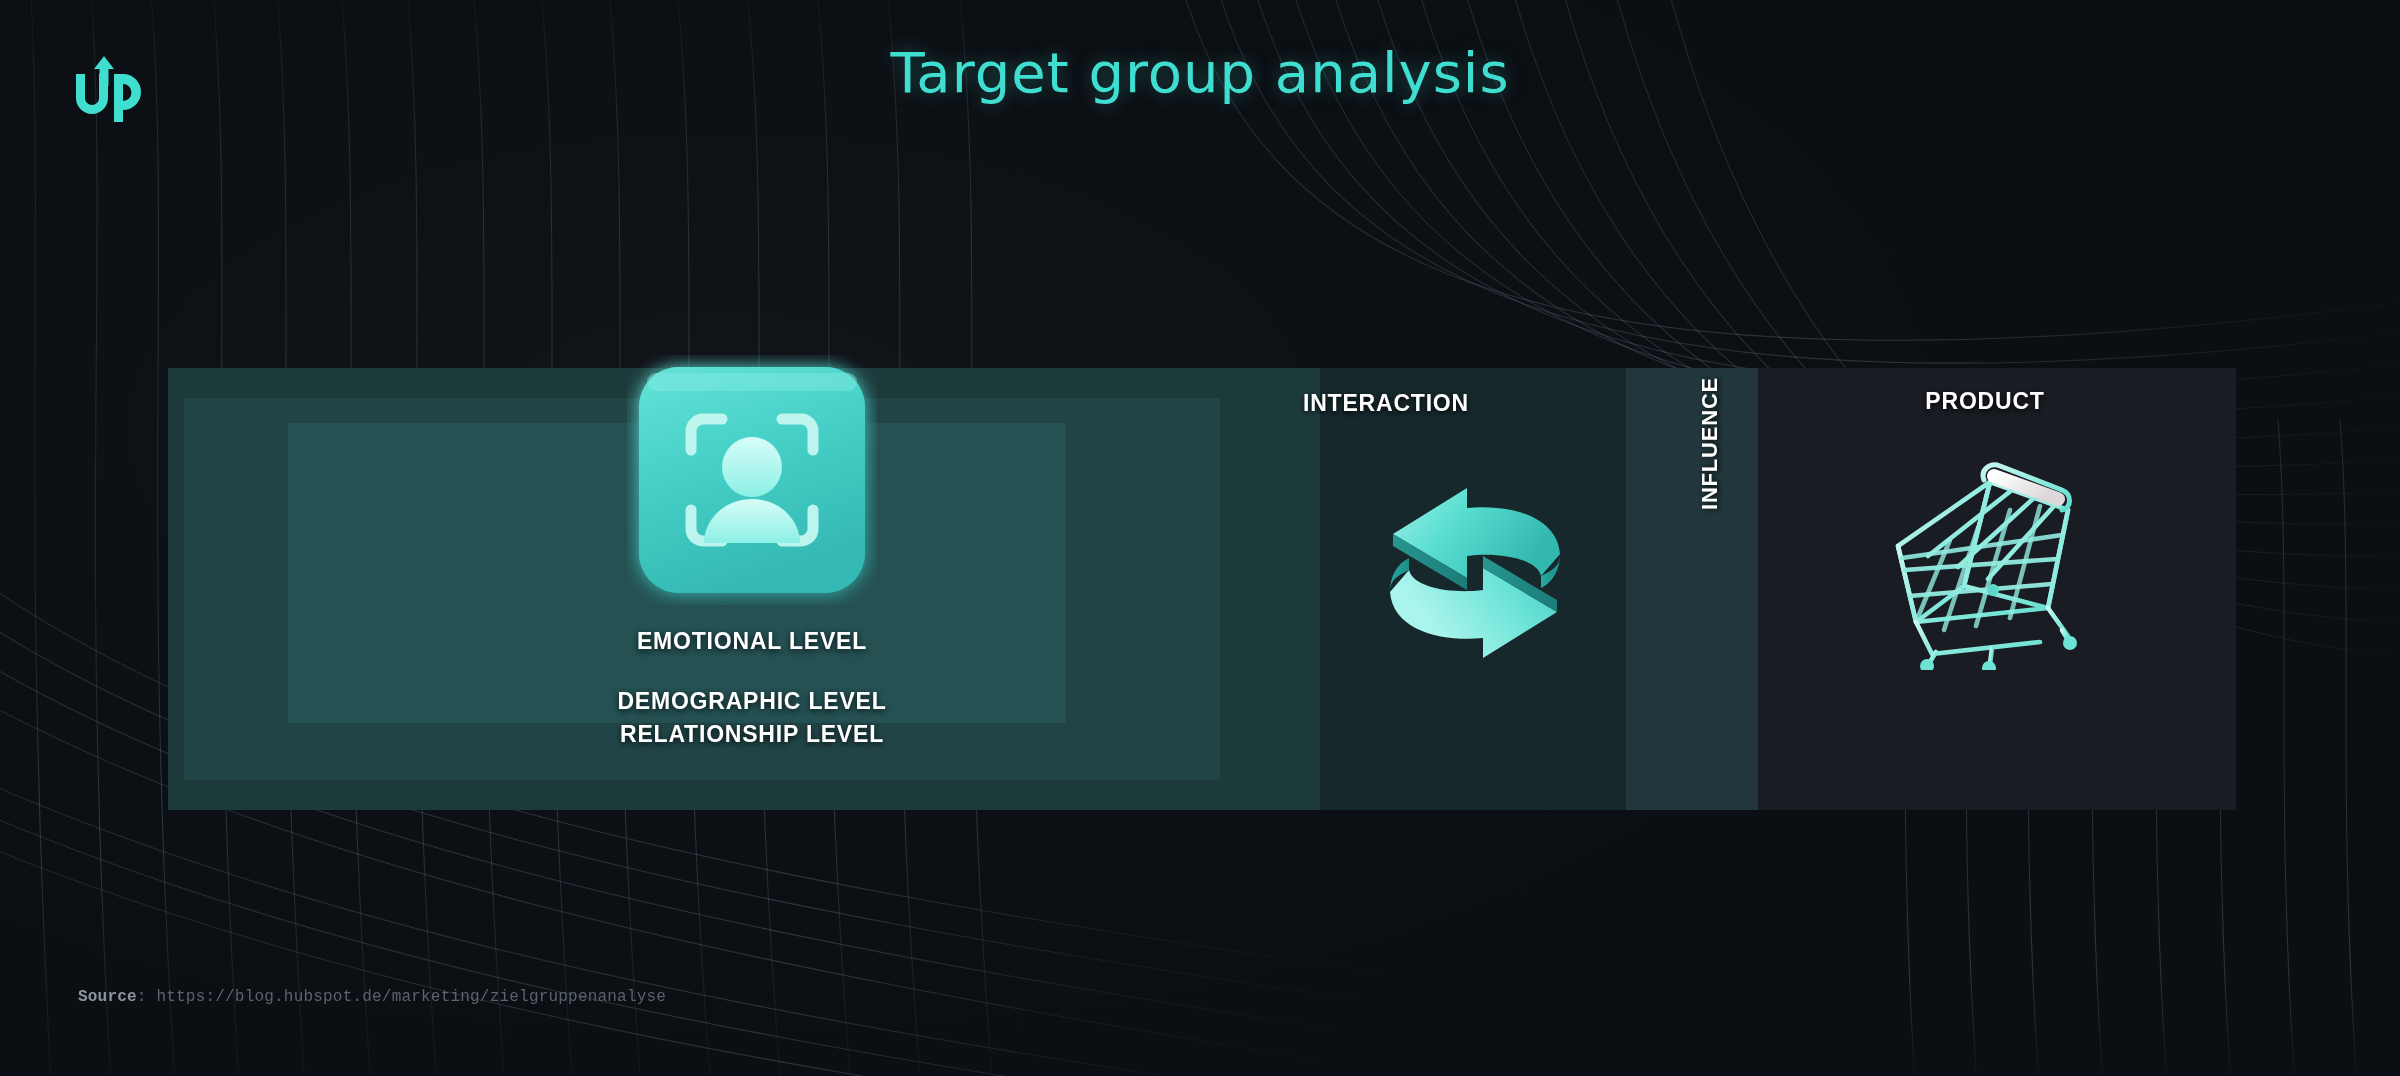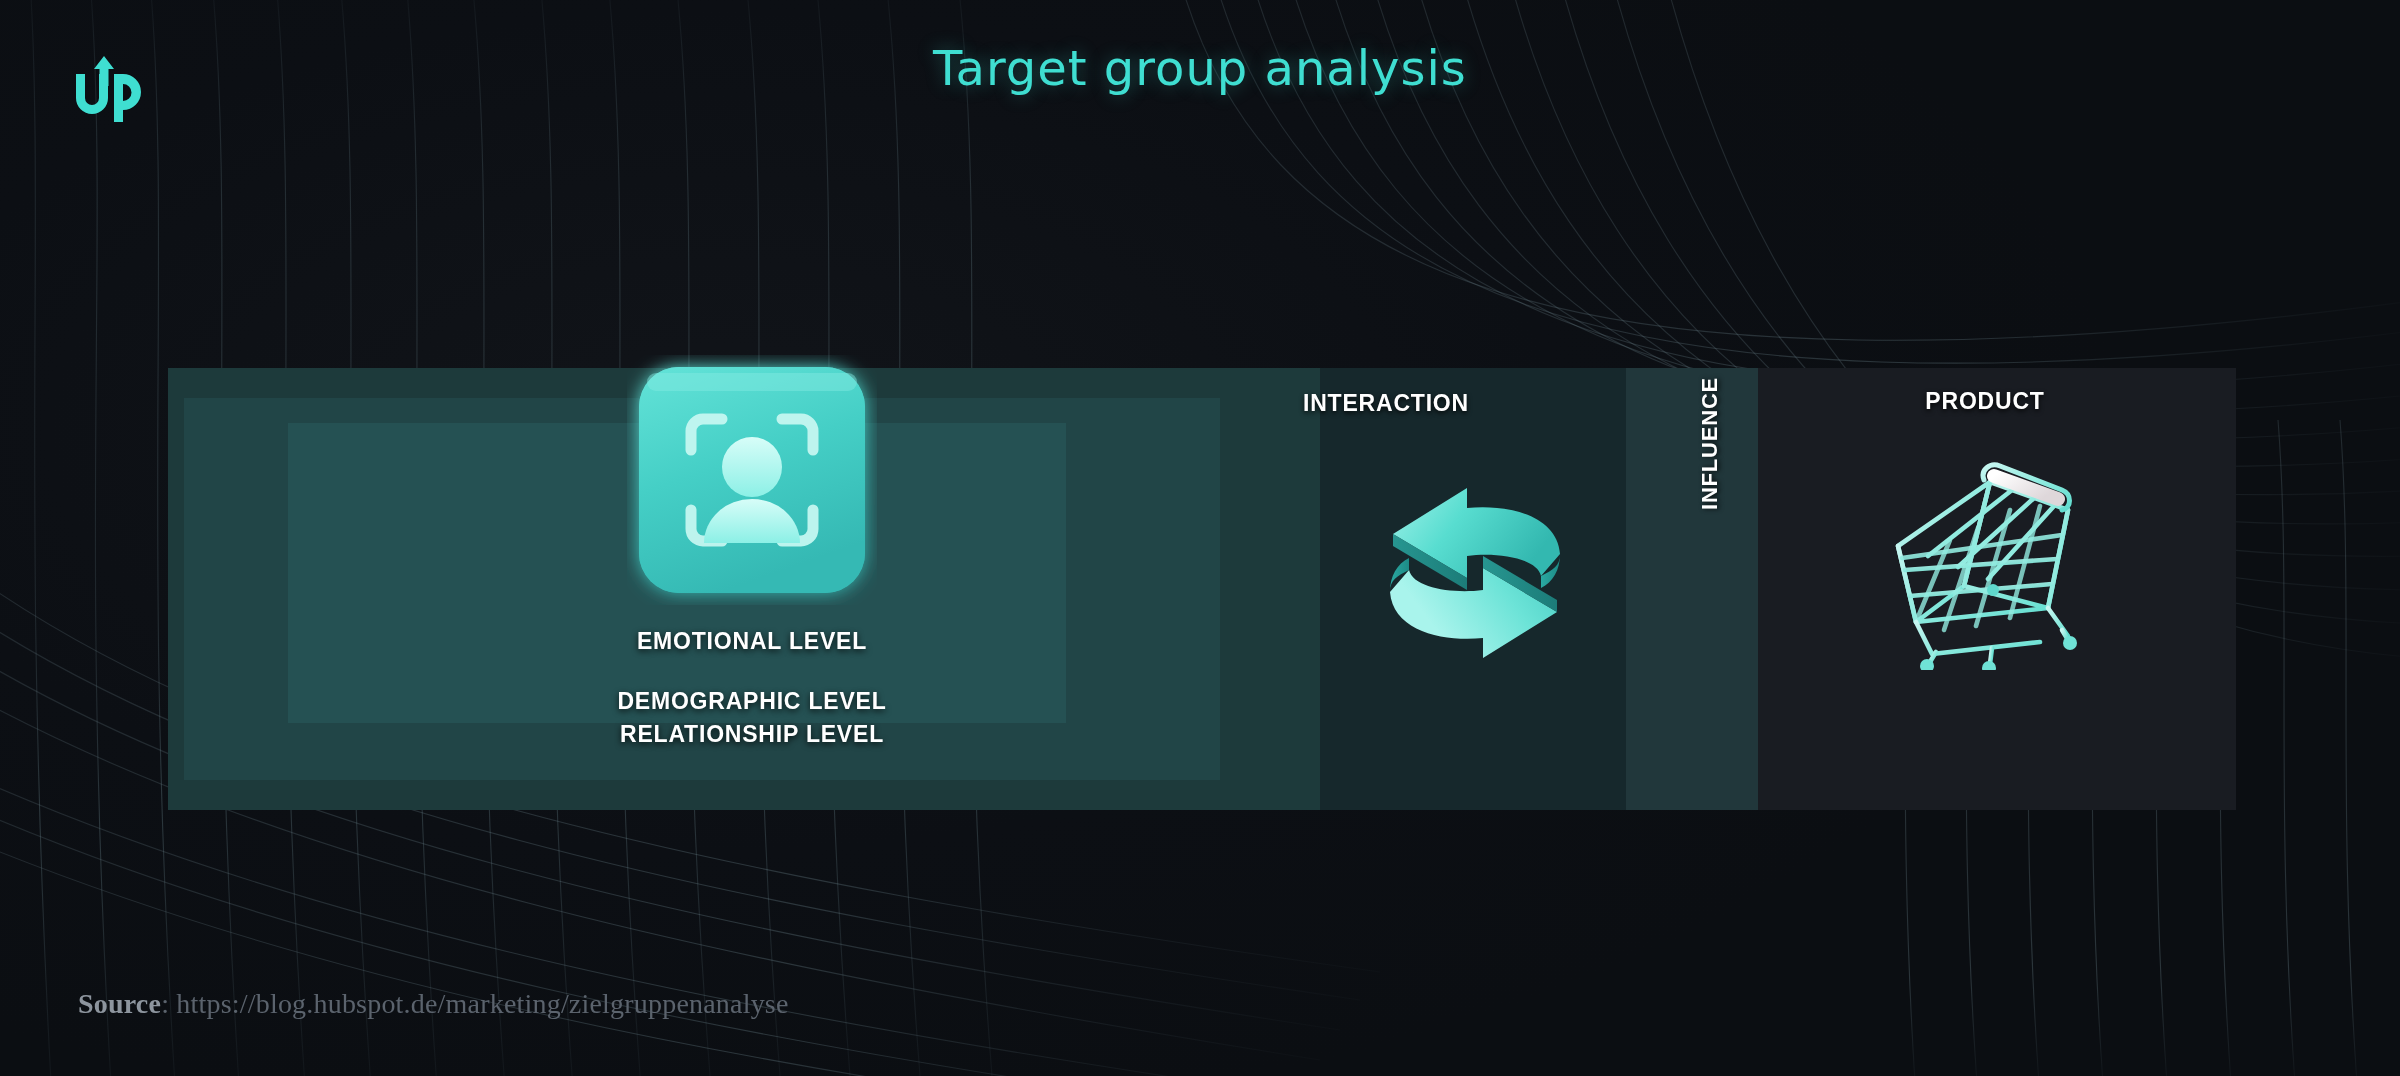--- a/index.html
+++ b/index.html
@@ -23,21 +23,21 @@
   
   #logo {
     position:absolute; left:68px; top:48px;
     width:80px; height:80px;
   }
 
   
   #page-title {
     position:absolute; left:0; top:40px; width:2400px;
     text-align:center;
-    font-size:48px; font-weight:400; letter-spacing:1px;
+    font-size:56px; font-weight:400; letter-spacing:1px;
     color:#3fded1;
     text-shadow:0 0 18px rgba(63,222,209,.35);
     font-family:"DejaVu Sans", sans-serif;
   }
 
   
   #diagram {
     position:absolute; left:168px; top:368px;
     width:2068px; height:442px;
   }
@@ -127,23 +127,23 @@
   }
   
   #cart-icon {
     position:absolute; left:1872px; top:440px;
     width:240px; height:230px;
   }
 
   
   #source {
     position:absolute; left:78px; top:988px;
-    font-size:28px; color:#5b636d;
+    font-size:16px; color:#5b636d;
     letter-spacing:.2px;
-    font-family:Liberation Serif, serif;
+    font-family:Liberation Mono, monospace;
   }
   #source b { color:#8d959e; font-weight:bold; }
 </style>
 </head>
 <body>
 
 <div id="stage">
 
   <svg class="bg-mesh" viewBox="0 0 2400 1076" preserveAspectRatio="none">
     <defs>

